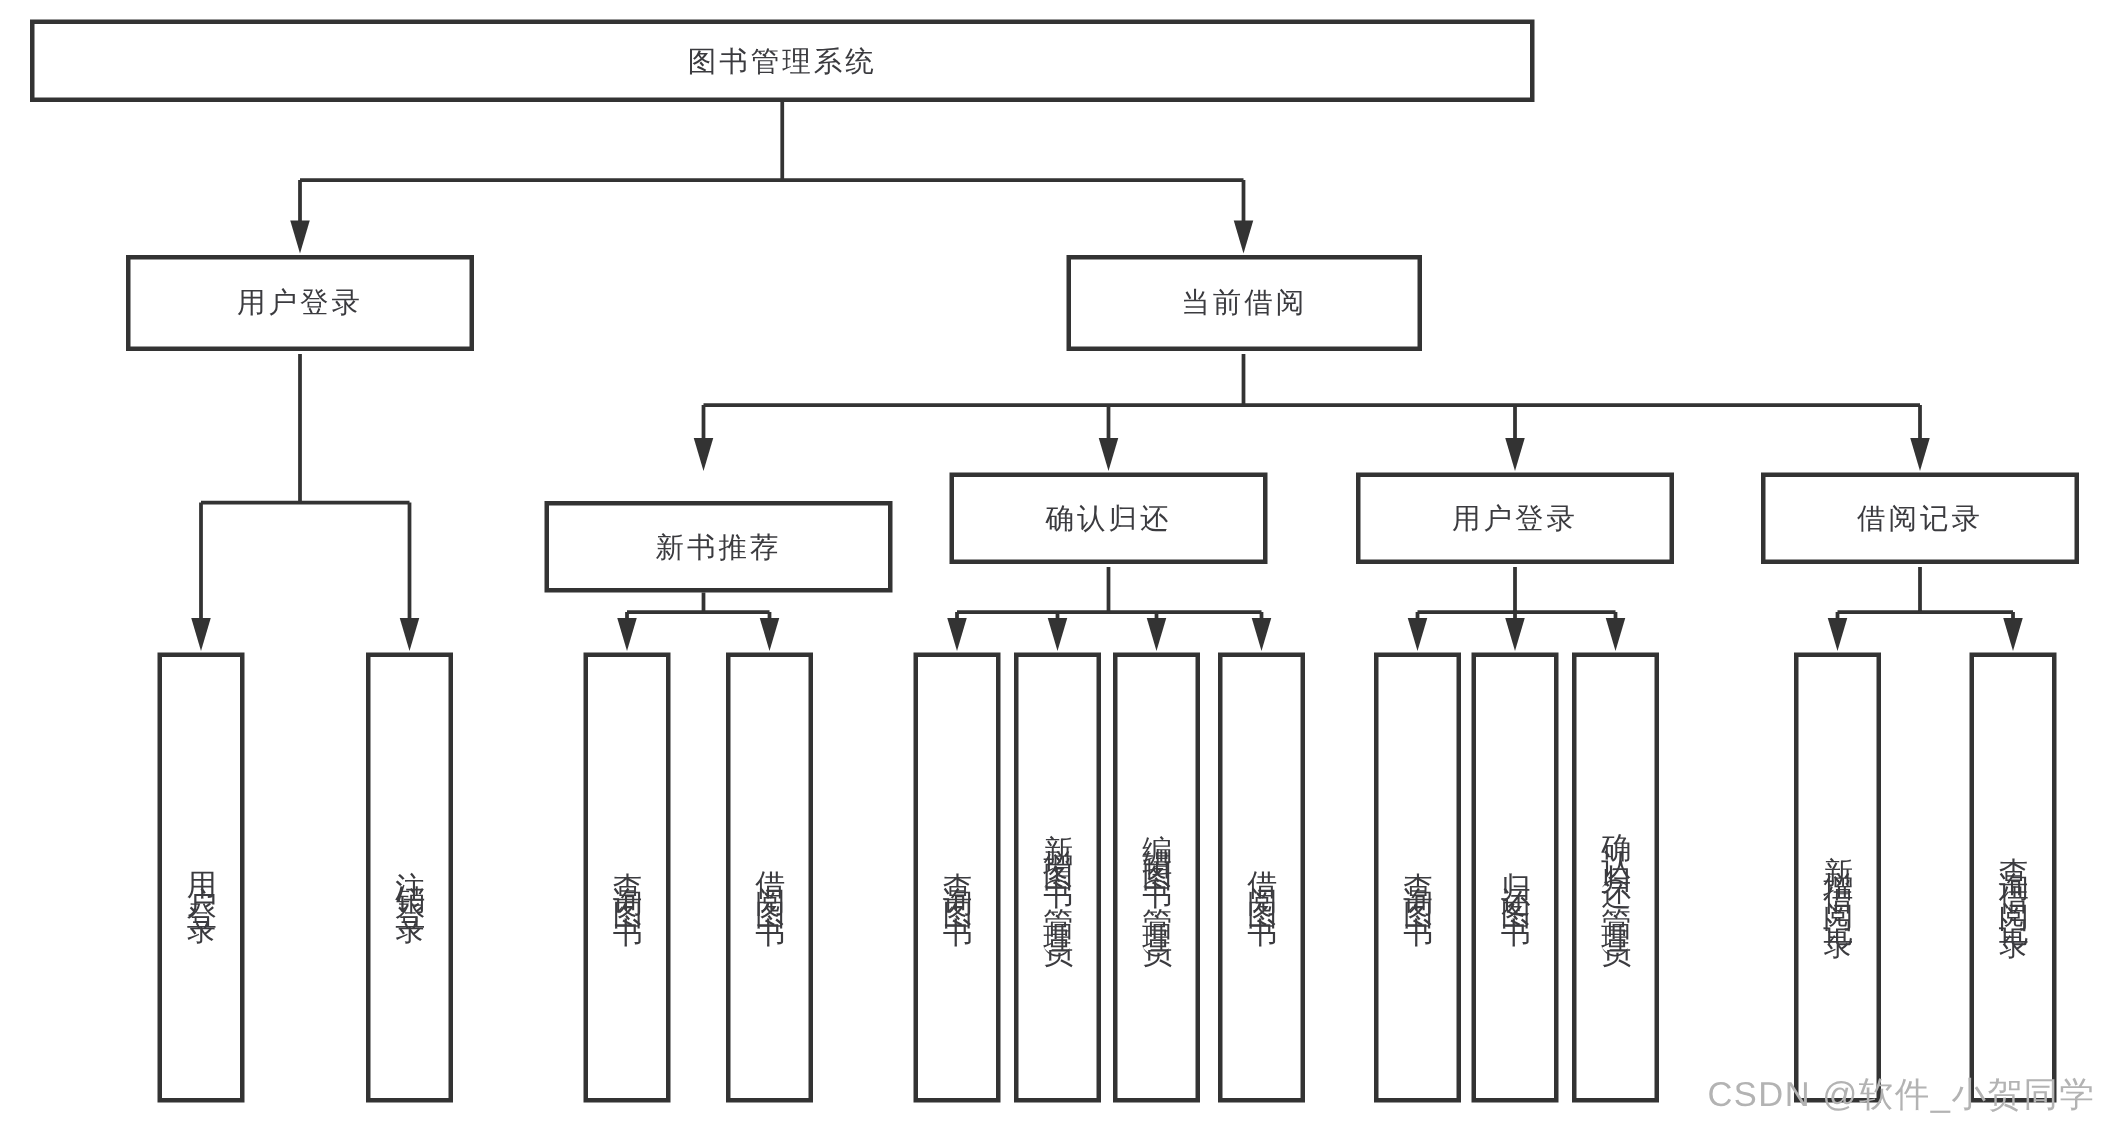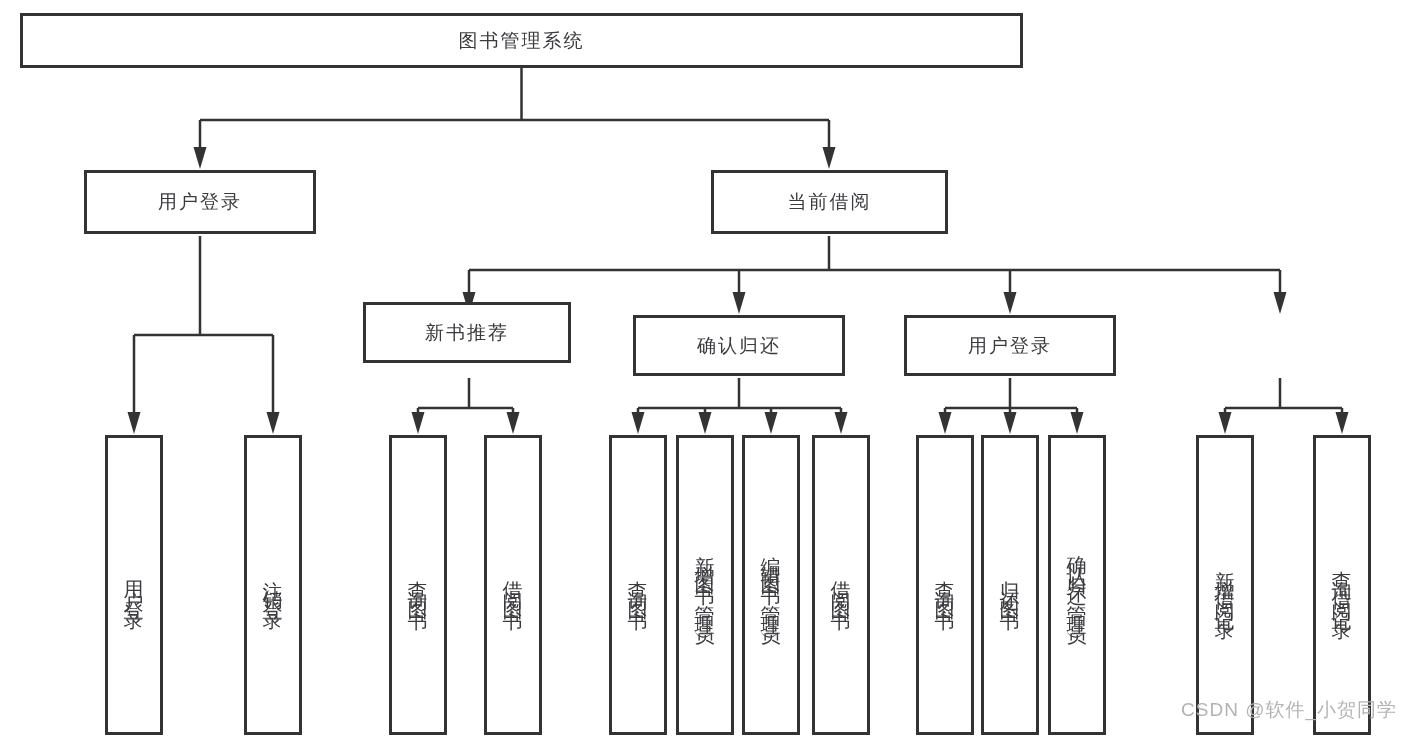--- a/index.html
+++ b/index.html
@@ -38,22 +38,22 @@
     writing-mode: vertical-rl;
     text-orientation: mixed;
     font-size: 20px;
     letter-spacing: 10px;
     line-height: 1;
   }
   .vbox span { display: block; }
   .watermark {
     position: absolute;
     right: 8px;
-    bottom: 24px;
-    font-size: 19px;
+    bottom: 2px;
+    font-size: 23px;
     letter-spacing: 1px;
     color: #b3b3b3;
     z-index: 5;
     white-space: nowrap;
   }
 </style>
 </head>
 <body>
 
 <div class="canvas">
@@ -126,28 +126,31 @@
     <span>图书管理系统</span>
   </div>
 
   <div class="box hbox" style="left:84px; top:170px; width:232px; height:64px;">
     <span>用户登录</span>
   </div>
   <div class="box hbox" style="left:711px; top:170px; width:237px; height:64px;">
     <span>当前借阅</span>
   </div>
 
-  <div class="box hbox" style="left:363px; top:302px; width:208px; height:61px;">
+  <div class="box hbox" style="left:363px; top:334px; width:232px; height:61px;">
     <span>新书推荐</span>
   </div>
   <div class="box hbox" style="left:633px; top:315px; width:212px; height:61px;">
     <span>确认归还</span>
   </div>
   <div class="box hbox" style="left:904px; top:315px; width:212px; height:61px;">
     <span>用户登录</span>
+  </div>
+  <div class="box hbox" style="left:1174px; top:315px; width:212px; height:61px;">
+    <span>借阅记录</span>
   </div>
 
   <div class="box vbox" style="left:105px; top:435px; width:58px; height:300px;">
     <span>用户登录</span>
   </div>
   <div class="box vbox" style="left:244px; top:435px; width:58px; height:300px;">
     <span>注销登录</span>
   </div>
 
   <div class="box vbox" style="left:389px; top:435px; width:58px; height:300px;">

